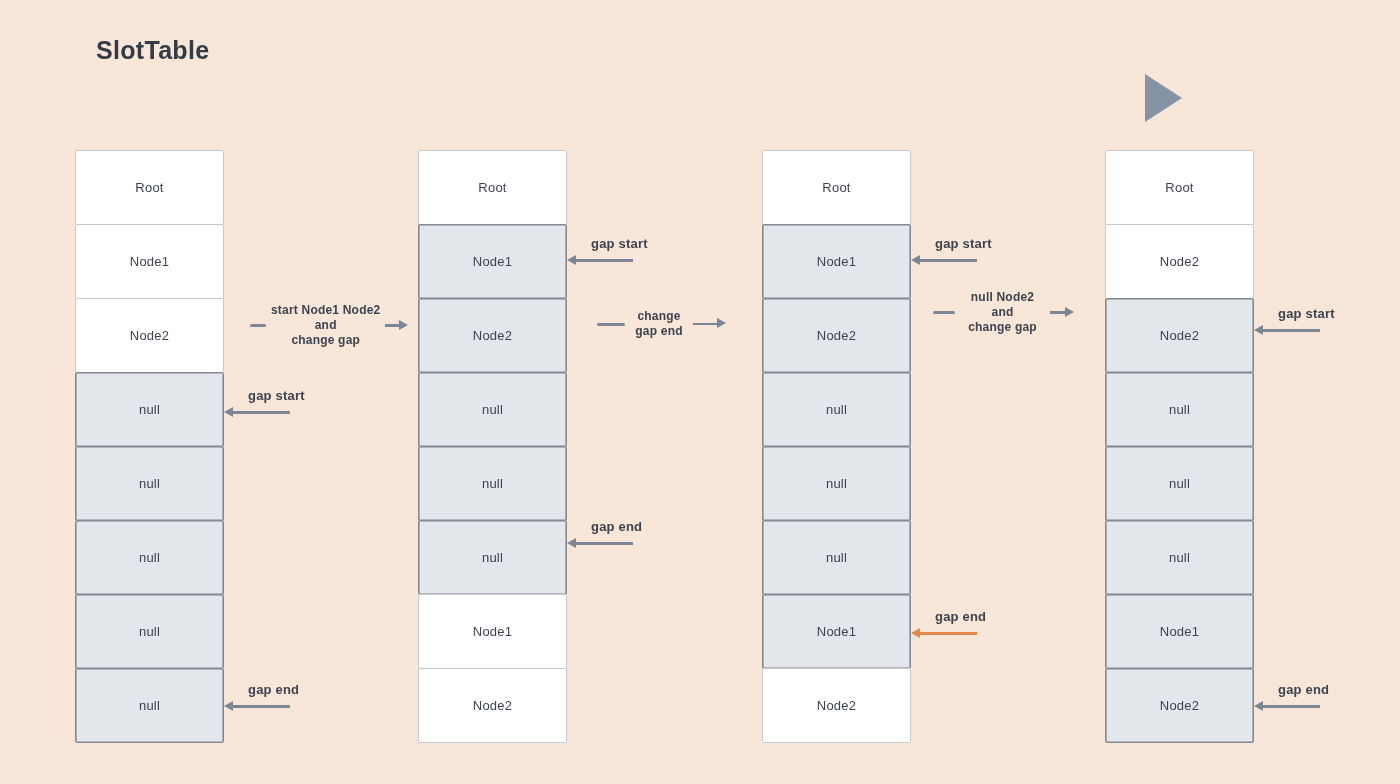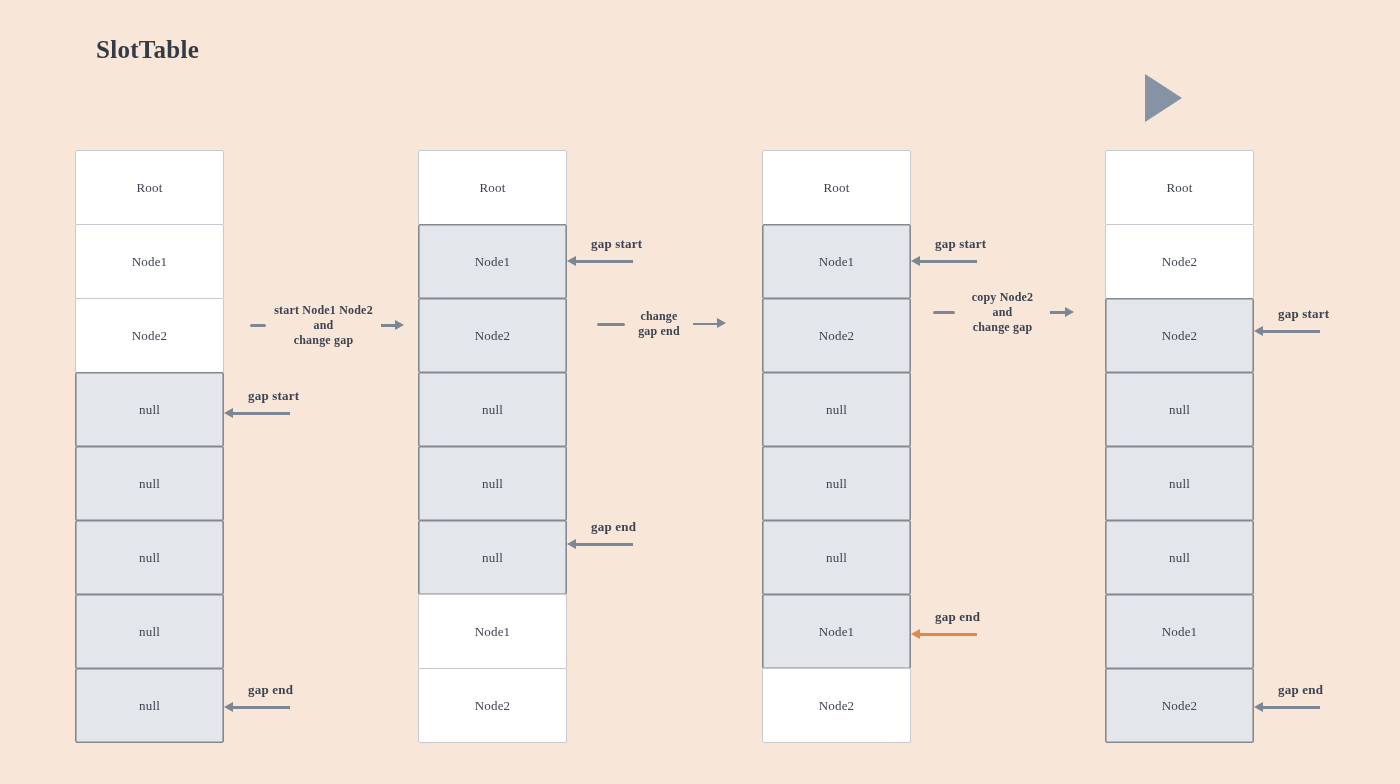--- a/index.html
+++ b/index.html
@@ -1,19 +1,19 @@
 <!DOCTYPE html>
 <html style="--background: #f8e6d9; --process-arrow: #8593a4; --cell-used-fill: #ffffff; --cell-used-border: #c6cad0; --cell-gap-fill: #e3e6ea; --cell-gap-border: #84888f; --text: #3d4450; --pointer-arrow: #7d8695; --pointer-arrow-highlight: #e3874a;"><head>
 <meta charset="utf-8">
 <style>
   html,body{margin:0;padding:0;}
   .canvas{
     position:relative;width:1400px;height:784px;overflow:hidden;
     background:var(--background,#f8e6d9);
-    font-family:Liberation Serif, serif;
+    font-family:Liberation Sans, sans-serif;
     color:var(--text,#3d4450);
   }
   .title{
     position:absolute;left:96px;top:36px;margin:0;
     font-size:25px;font-weight:700;letter-spacing:.3px;
     color:#333b46;
   }
   
   .process-arrow{position:absolute;left:150px;top:74px;width:1032px;height:48px;}
   .pa-bar{
@@ -245,20 +245,20 @@
     <div class="t-text">
       <div>change</div>
       <div>gap end</div>
     </div>
     <span class="t-arrow" style="width:24px"></span>
   </div>
 
   <div class="transition" style="left:933px;top:290px;width:132px">
     <span class="t-dash" style="width:22px"></span>
     <div class="t-text">
-      <div>copy Node2</div>
+      <div>null Node2</div>
       <div>and</div>
       <div>change gap</div>
     </div>
     <span class="t-arrow" style="width:15px"></span>
   </div>
 
 </div>
 
 </body></html>

